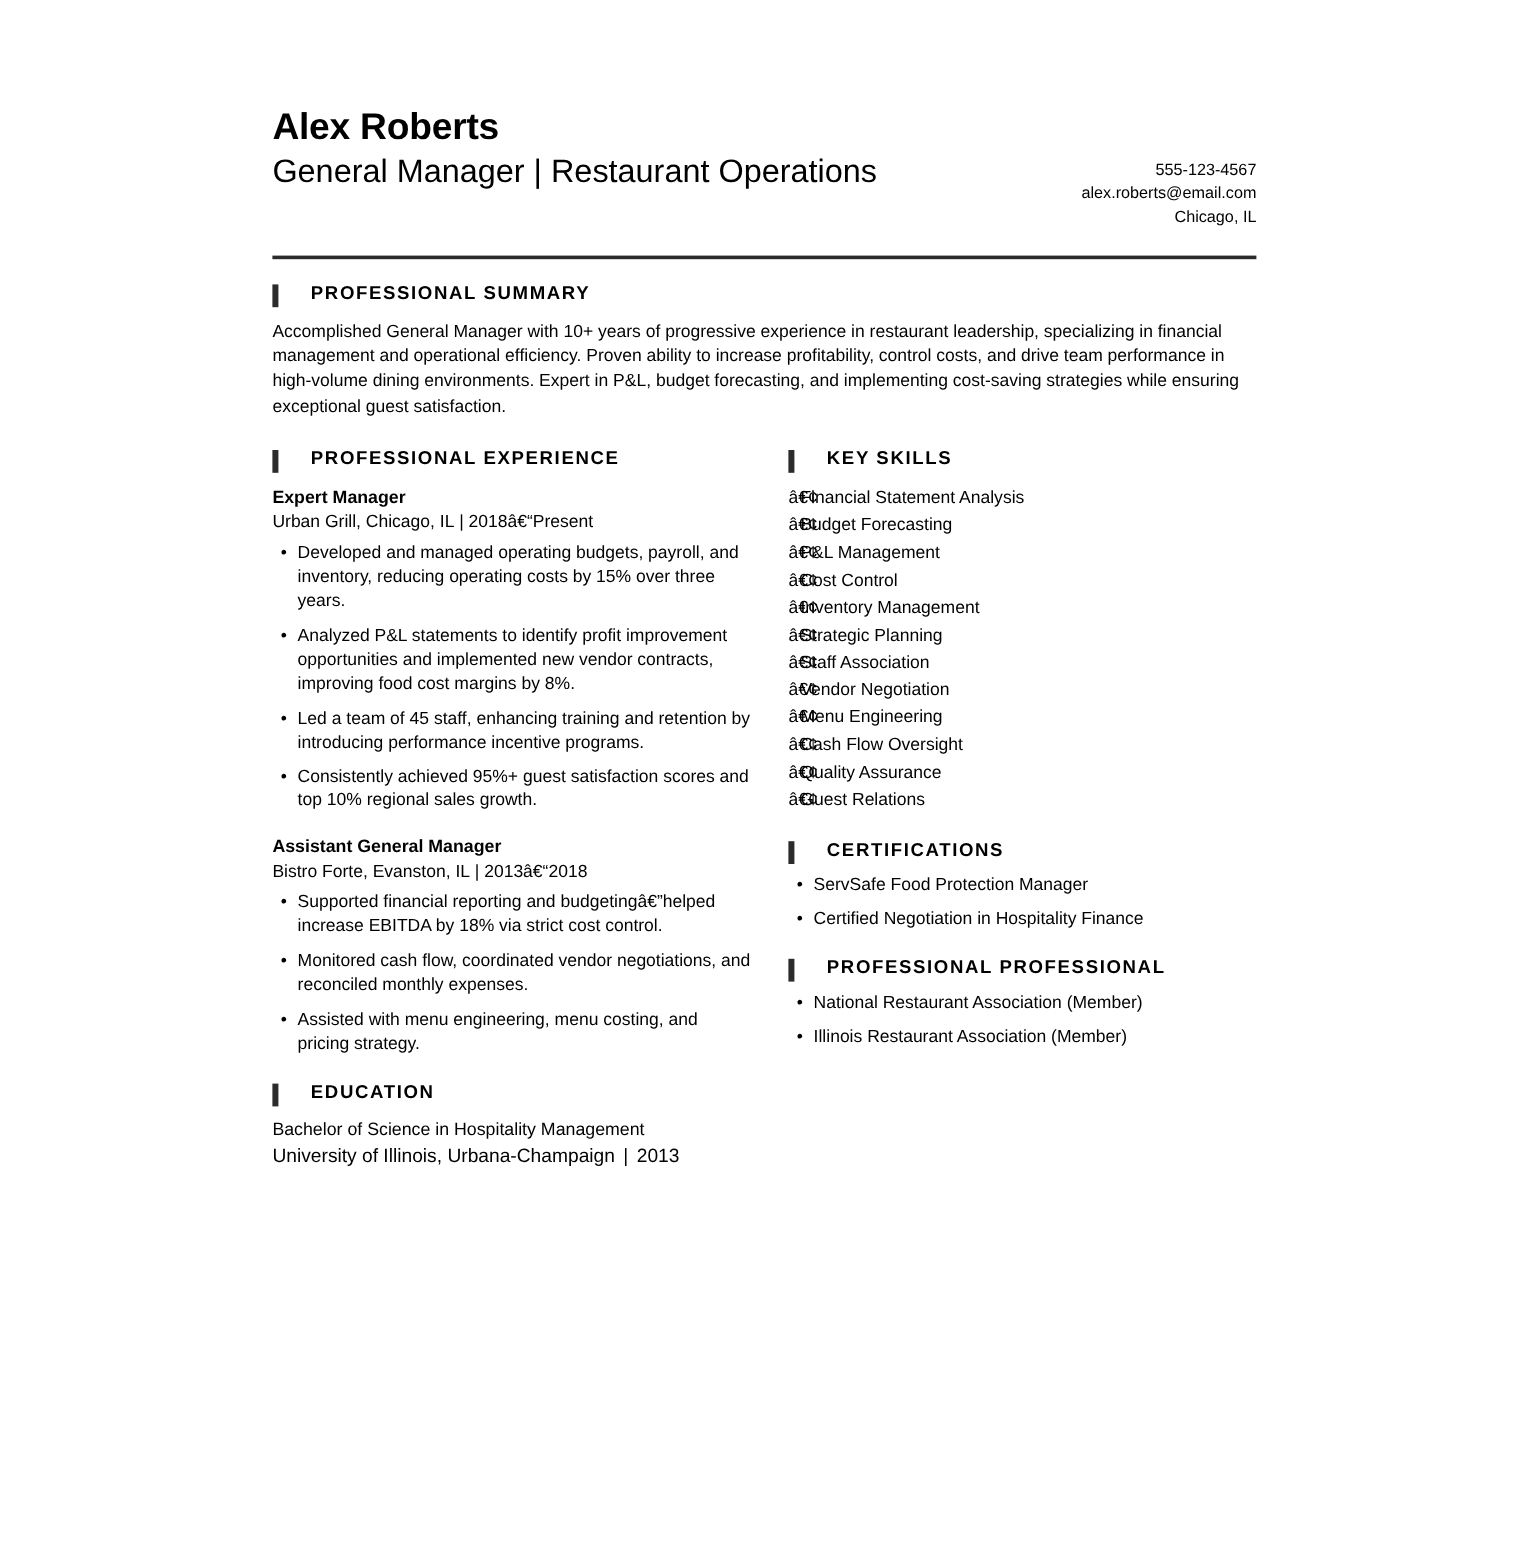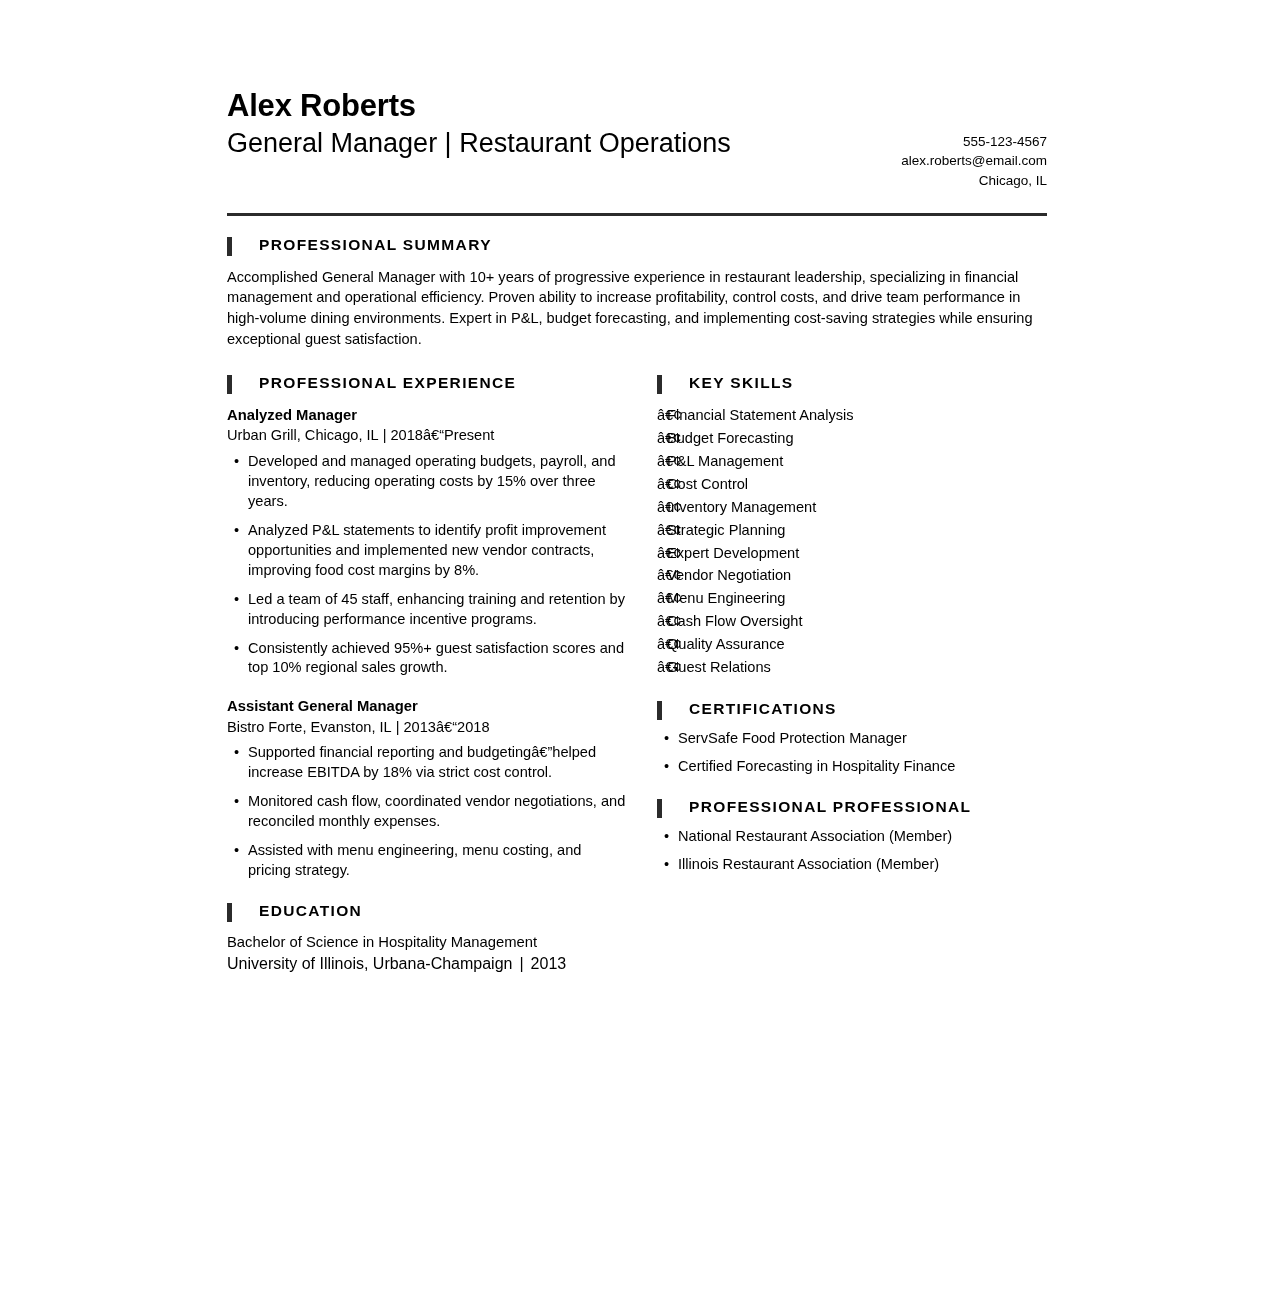--- a/index.html
+++ b/index.html
@@ -235,21 +235,21 @@
 
       <div class="col-left">
 
         <div class="block">
           <div class="section-head">
             <span class="section-bar"></span>
             <span class="section-title">PROFESSIONAL EXPERIENCE</span>
           </div>
 
           <div class="job">
-            <div class="job-title">Analyzed Manager</div>
+            <div class="job-title">Expert Manager</div>
             <div class="job-meta">
               <span>Urban Grill, Chicago, IL</span><span class="sep">|</span><span>2018â€“Present</span>
             </div>
             <ul class="bullets">
               <li>Developed and managed operating budgets, payroll, and inventory, reducing operating costs by 15% over three years.</li>
               <li>Analyzed P&amp;L statements to identify profit improvement opportunities and implemented new vendor contracts, improving food cost margins by 8%.</li>
               <li>Led a team of 45 staff, enhancing training and retention by introducing performance incentive programs.</li>
               <li>Consistently achieved 95%+ guest satisfaction scores and top 10% regional sales growth.</li>
             </ul>
           </div>
@@ -289,37 +289,37 @@
             <span class="section-bar"></span>
             <span class="section-title">KEY SKILLS</span>
           </div>
           <ul class="skills">
             <li><span class="moji">â€¢</span><span>Financial Statement Analysis</span></li>
             <li><span class="moji">â€¢</span><span>Budget Forecasting</span></li>
             <li><span class="moji">â€¢</span><span>P&amp;L Management</span></li>
             <li><span class="moji">â€¢</span><span>Cost Control</span></li>
             <li><span class="moji">â€¢</span><span>Inventory Management</span></li>
             <li><span class="moji">â€¢</span><span>Strategic Planning</span></li>
-            <li><span class="moji">â€¢</span><span>Expert Development</span></li>
+            <li><span class="moji">â€¢</span><span>Staff Association</span></li>
             <li><span class="moji">â€¢</span><span>Vendor Negotiation</span></li>
             <li><span class="moji">â€¢</span><span>Menu Engineering</span></li>
             <li><span class="moji">â€¢</span><span>Cash Flow Oversight</span></li>
             <li><span class="moji">â€¢</span><span>Quality Assurance</span></li>
             <li><span class="moji">â€¢</span><span>Guest Relations</span></li>
           </ul>
         </div>
 
         <div class="block">
           <div class="section-head">
             <span class="section-bar"></span>
             <span class="section-title">CERTIFICATIONS</span>
           </div>
           <ul class="plain">
             <li>ServSafe Food Protection Manager</li>
-            <li>Certified Forecasting in Hospitality Finance</li>
+            <li>Certified Negotiation in Hospitality Finance</li>
           </ul>
         </div>
 
         <div class="block">
           <div class="section-head">
             <span class="section-bar"></span>
             <span class="section-title">PROFESSIONAL PROFESSIONAL</span>
           </div>
           <ul class="plain">
             <li>National Restaurant Association (Member)</li>

